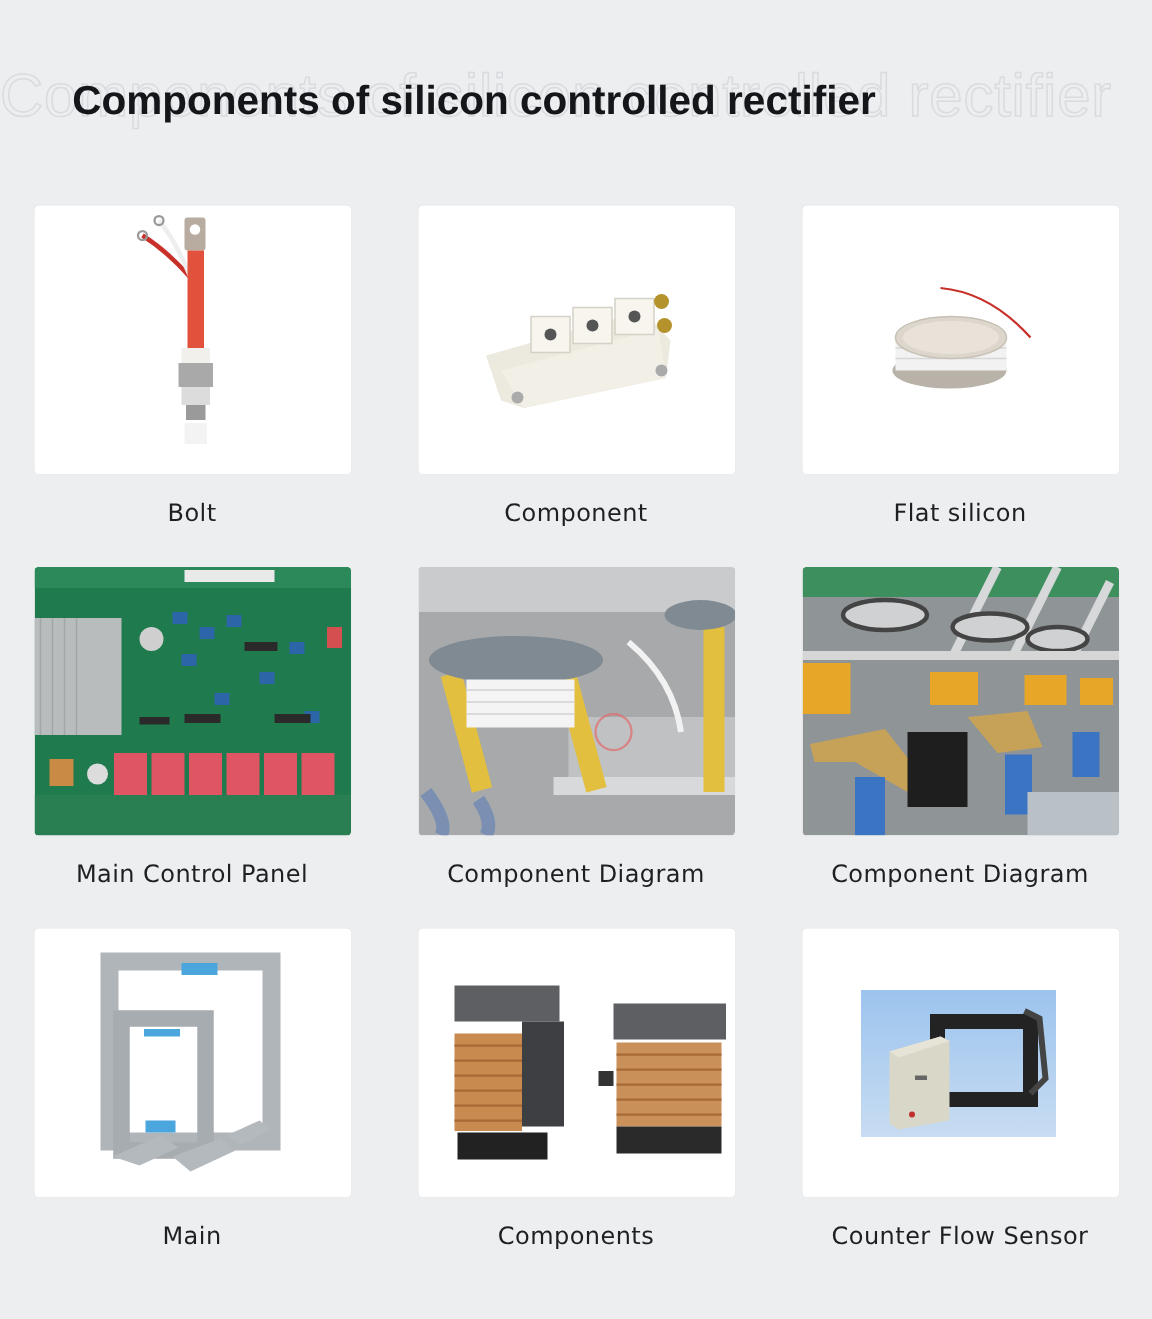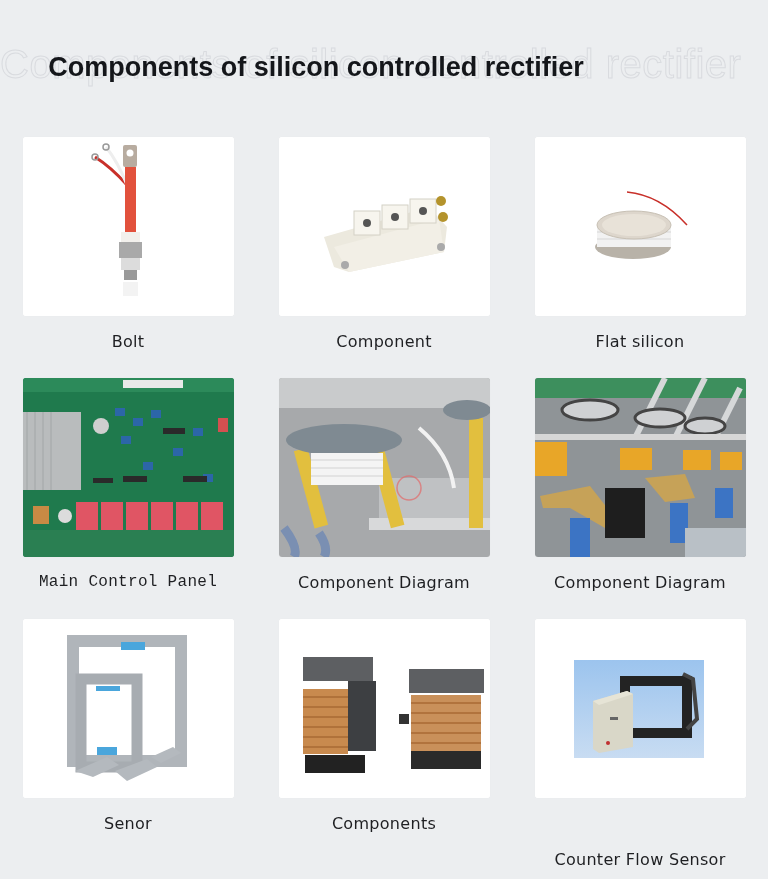--- a/index.html
+++ b/index.html
@@ -138,21 +138,21 @@
           <rect x="128" y="124" width="22" height="28"></rect>
         <rect x="153" y="124" width="22" height="28"></rect>
           <rect x="178" y="124" width="22" height="28"></rect>
       </g>
       <rect x="10" y="128" width="16" height="18" fill="#c88a44"></rect>
       <circle cx="42" cy="138" r="7" fill="#dcdcdc"></circle>
       <rect x="0" y="152" width="211" height="27" fill="#2a7f52"></rect>
       <rect x="195" y="40" width="10" height="14" fill="#d45050"></rect>
     </svg>
   </div>
-  <div class="label" style="left:0px;top:573px;font-family:Liberation Mono, monospace;">Main Control Panel</div>
+  <div class="label" style="left:0px;top:573px;">Main Control Panel</div>
 
   <div class="card" style="left:279px;top:378px;">
     <svg width="211" height="179">
       <rect width="211" height="179" fill="#a7a9ab"></rect>
       <rect x="0" y="0" width="211" height="30" fill="#c9cbcc"></rect>
       <rect x="100" y="100" width="111" height="50" fill="#bfc1c3"></rect>
       <rect x="90" y="140" width="121" height="12" fill="#d8d9da"></rect>
       <rect x="25" y="70" width="14" height="80" fill="#e2bf3e" transform="rotate(-15 32 110)"></rect>
       <rect x="100" y="60" width="14" height="90" fill="#e2bf3e" transform="rotate(-15 107 105)"></rect>
       <rect x="190" y="40" width="14" height="110" fill="#e2bf3e"></rect>
@@ -202,21 +202,21 @@
       <rect x="50" y="22" width="108" height="120" fill="none" stroke="#b0b5ba" stroke-width="12"></rect>
       <rect x="98" y="23" width="24" height="8" fill="#4aa6dc"></rect>
       <rect x="58" y="60" width="56" height="88" fill="none" stroke="#a7acb1" stroke-width="11"></rect>
       <rect x="73" y="67" width="24" height="5" fill="#4aa6dc"></rect>
       <rect x="74" y="128" width="20" height="8" fill="#4aa6dc"></rect>
       <polygon points="52,152 84,138 96,146 70,158" fill="#b4b9be"></polygon>
       <polygon points="92,152 124,140 134,148 104,162" fill="#b4b9be"></polygon>
       <polygon points="128,138 150,128 158,134 138,144" fill="#b4b9be"></polygon>
     </svg>
   </div>
-  <div class="label" style="left:0px;top:814px;">Senor</div>
+  <div class="label" style="left:0px;top:814px;">Main</div>
 
   <div class="card" style="left:279px;top:619px;">
     <svg width="211" height="179">
       <rect width="211" height="179" fill="#ffffff"></rect>
       <rect x="24" y="38" width="70" height="24" fill="#5d5f62"></rect>
       <rect x="24" y="70" width="45" height="65" fill="#c88a4e"></rect>
       <g stroke="#a86a34" stroke-width="1.5">
         <line x1="24" y1="78" x2="69" y2="78"></line>
           <line x1="24" y1="88" x2="69" y2="88"></line>
         <line x1="24" y1="98" x2="69" y2="98"></line>
@@ -252,15 +252,15 @@
       </defs>
       <rect x="39" y="41" width="130" height="98" fill="url(#cfs-bg)"></rect>
       <rect x="90" y="62" width="62" height="52" fill="none" stroke="#232323" stroke-width="10"></rect>
       <path d="M148 55 L158 60 L162 100 L152 110" stroke="#444" stroke-width="4" fill="none"></path>
       <polygon points="58,82 92,72 98,75 98,128 64,134 58,130" fill="#d9d7c8"></polygon>
       <polygon points="58,82 92,72 98,75 64,86" fill="#e6e4d6"></polygon>
       <rect x="75" y="98" width="8" height="3" fill="#666"></rect>
       <circle cx="73" cy="124" r="2" fill="#c03030"></circle>
     </svg>
   </div>
-  <div class="label" style="left:512px;top:814px;margin-top:36px;">Counter Flow Sensor</div>
+  <div class="label" style="left:512px;top:814px;">Counter Flow Sensor</div>
 
 </div>
 
 </body></html>

